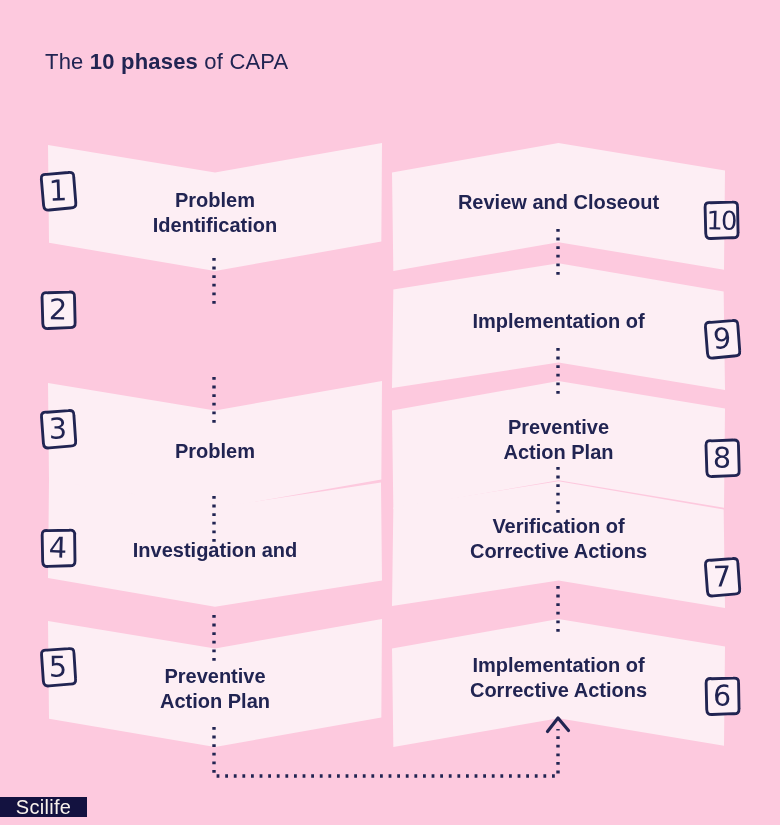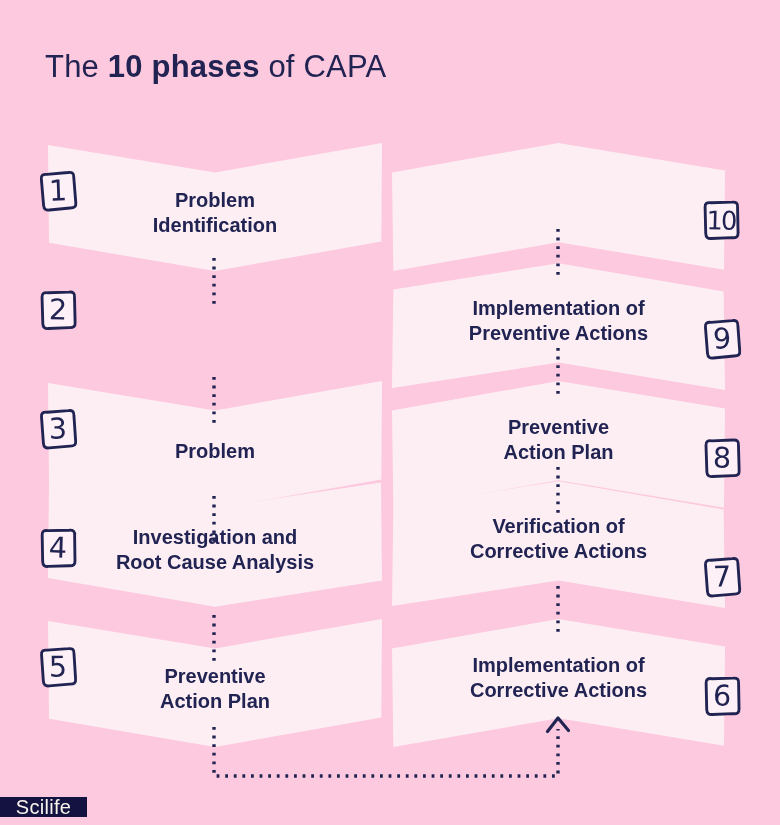--- a/index.html
+++ b/index.html
@@ -12,21 +12,21 @@
   }
   *{box-sizing:border-box}
   html,body{margin:0;padding:0;background:var(--background)}
   .canvas{
     position:relative;width:780px;height:825px;overflow:hidden;
     background:var(--background);
     font-family:"Liberation Sans",sans-serif;color:var(--ink);
   }
   .title{
     position:absolute;left:45px;top:49px;margin:0;
-    font-size:31px;font-weight:400;letter-spacing:.2px;color:var(--ink);
+    font-size:22px;font-weight:400;letter-spacing:.2px;color:var(--ink);
     white-space:pre;
   }
   .title b{font-weight:700}
 
   .shape{position:absolute;width:334px;height:128px;background:var(--shape)}
   .shape.left{left:48px}
   .shape.right{left:392px;width:333px}
   .shape.left.vA{clip-path:polygon(0 1.5%,50% 23%,100% 0,99.8% 77%,50% 100%,.3% 78%)}
   .shape.left.vB{clip-path:polygon(.3% 0,50% 21.5%,99.7% 2%,100% 78.5%,50% 99%,0 76.5%)}
   .shape.right.vA{clip-path:polygon(0 23%,50% 0,100% 21.5%,99.7% 99%,50% 77.5%,.4% 100%)}
@@ -74,38 +74,37 @@
     </div>
   </div>
   <div class="shape left vA r2">
     <div class="shape-text">
       <div>Problem</div>
     </div>
   </div>
   <div class="shape left vB r3">
     <div class="shape-text">
       <div>Investigation and</div>
-      <div>Root Cause Analysis</div>
     </div>
   </div>
   <div class="shape left vA r4">
     <div class="shape-text">
       <div>Preventive</div>
       <div>Action Plan</div>
     </div>
   </div>
 
   <div class="shape right vA r0">
     <div class="shape-text">
+      <div>Review and Closeout</div>
     </div>
   </div>
   <div class="shape right vB r1">
     <div class="shape-text">
       <div>Implementation of</div>
-      <div>Preventive Actions</div>
     </div>
   </div>
   <div class="shape right vA r2">
     <div class="shape-text">
       <div>Preventive</div>
       <div>Action Plan</div>
     </div>
   </div>
   <div class="shape right vB r3">
     <div class="shape-text">

